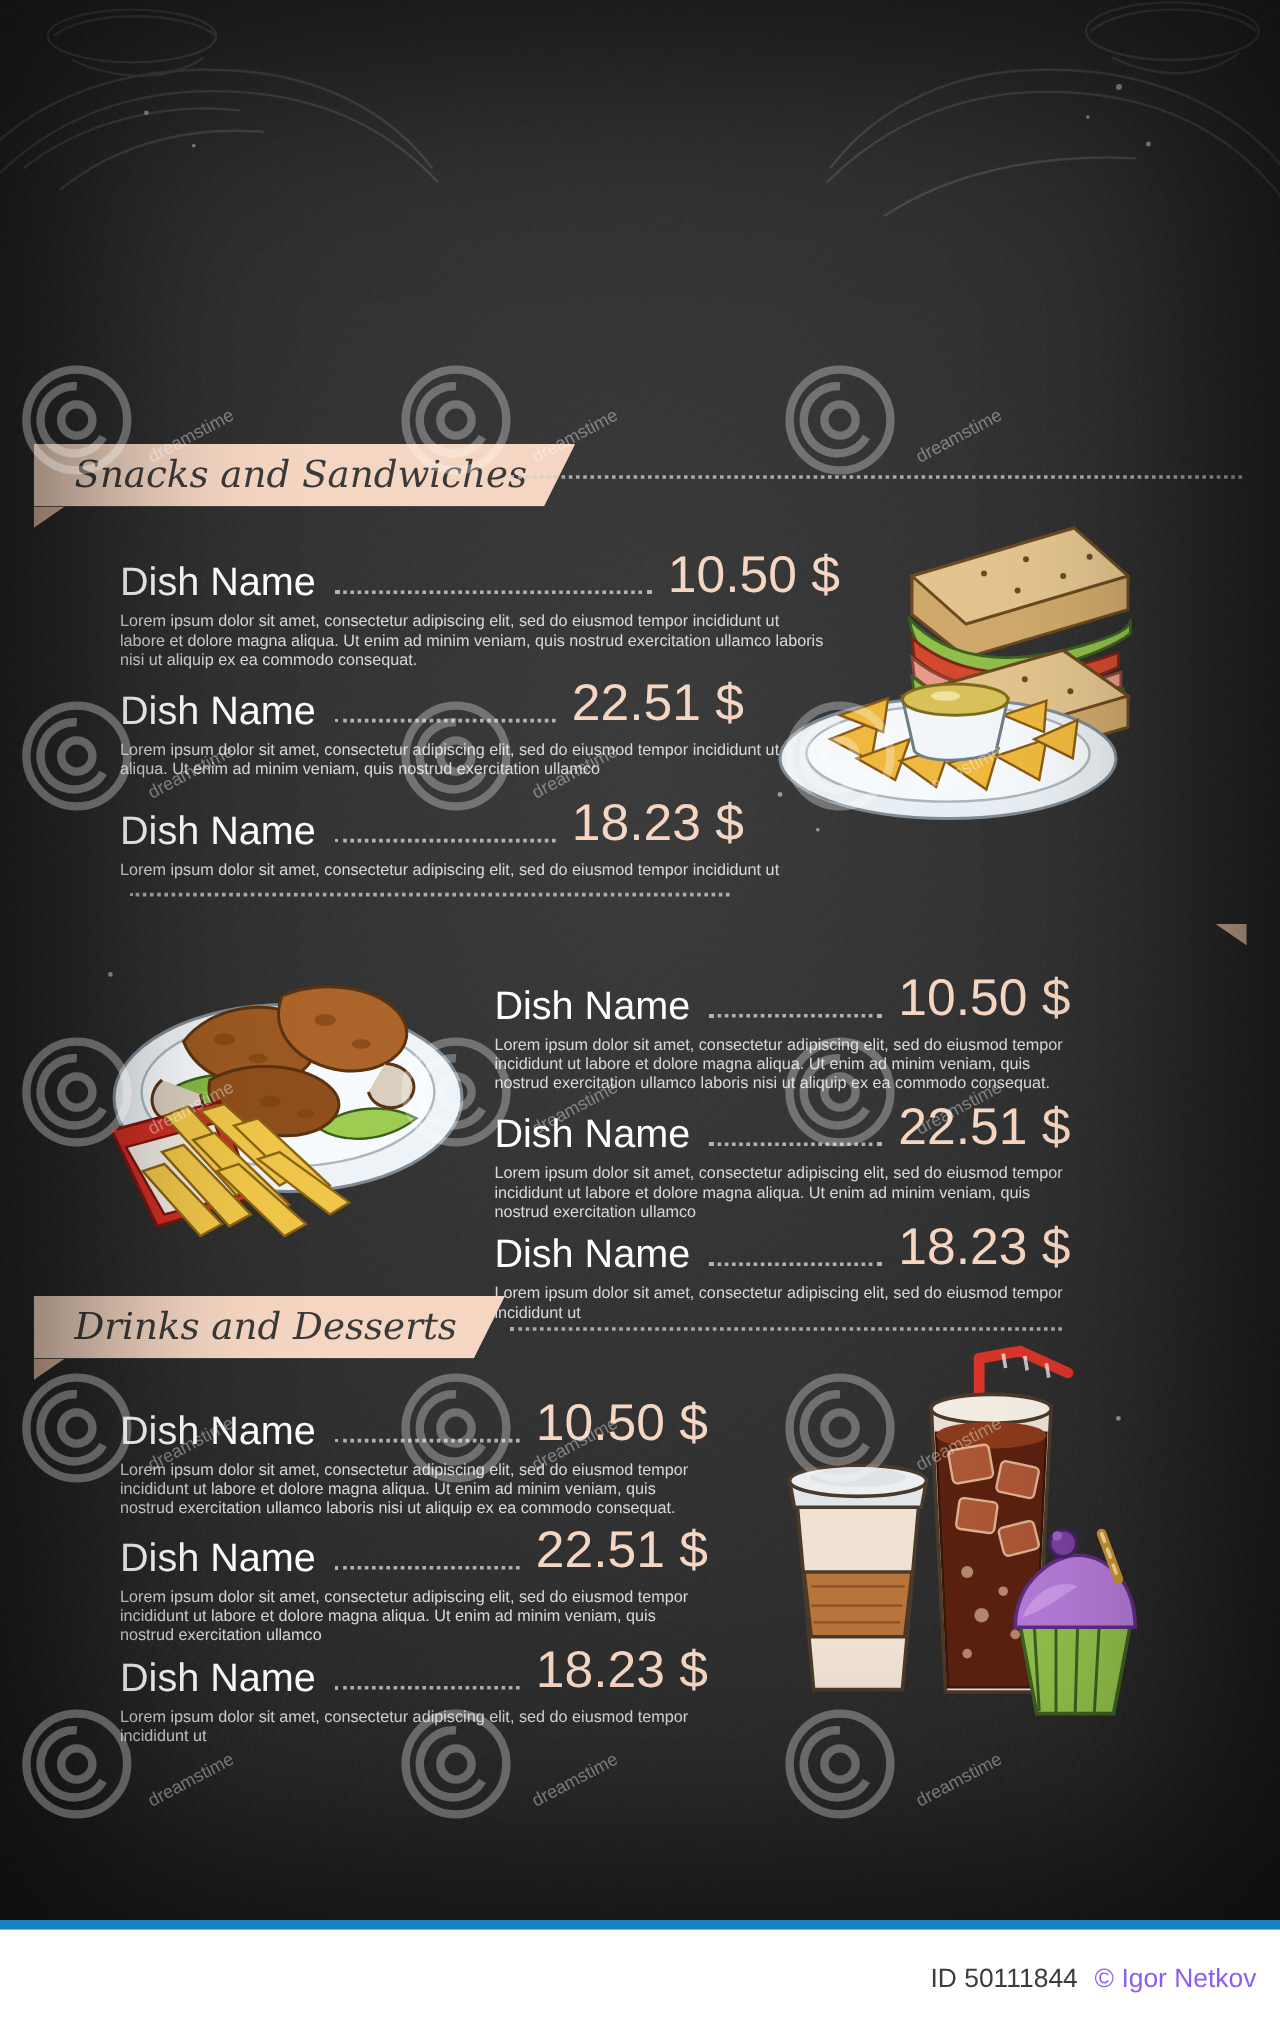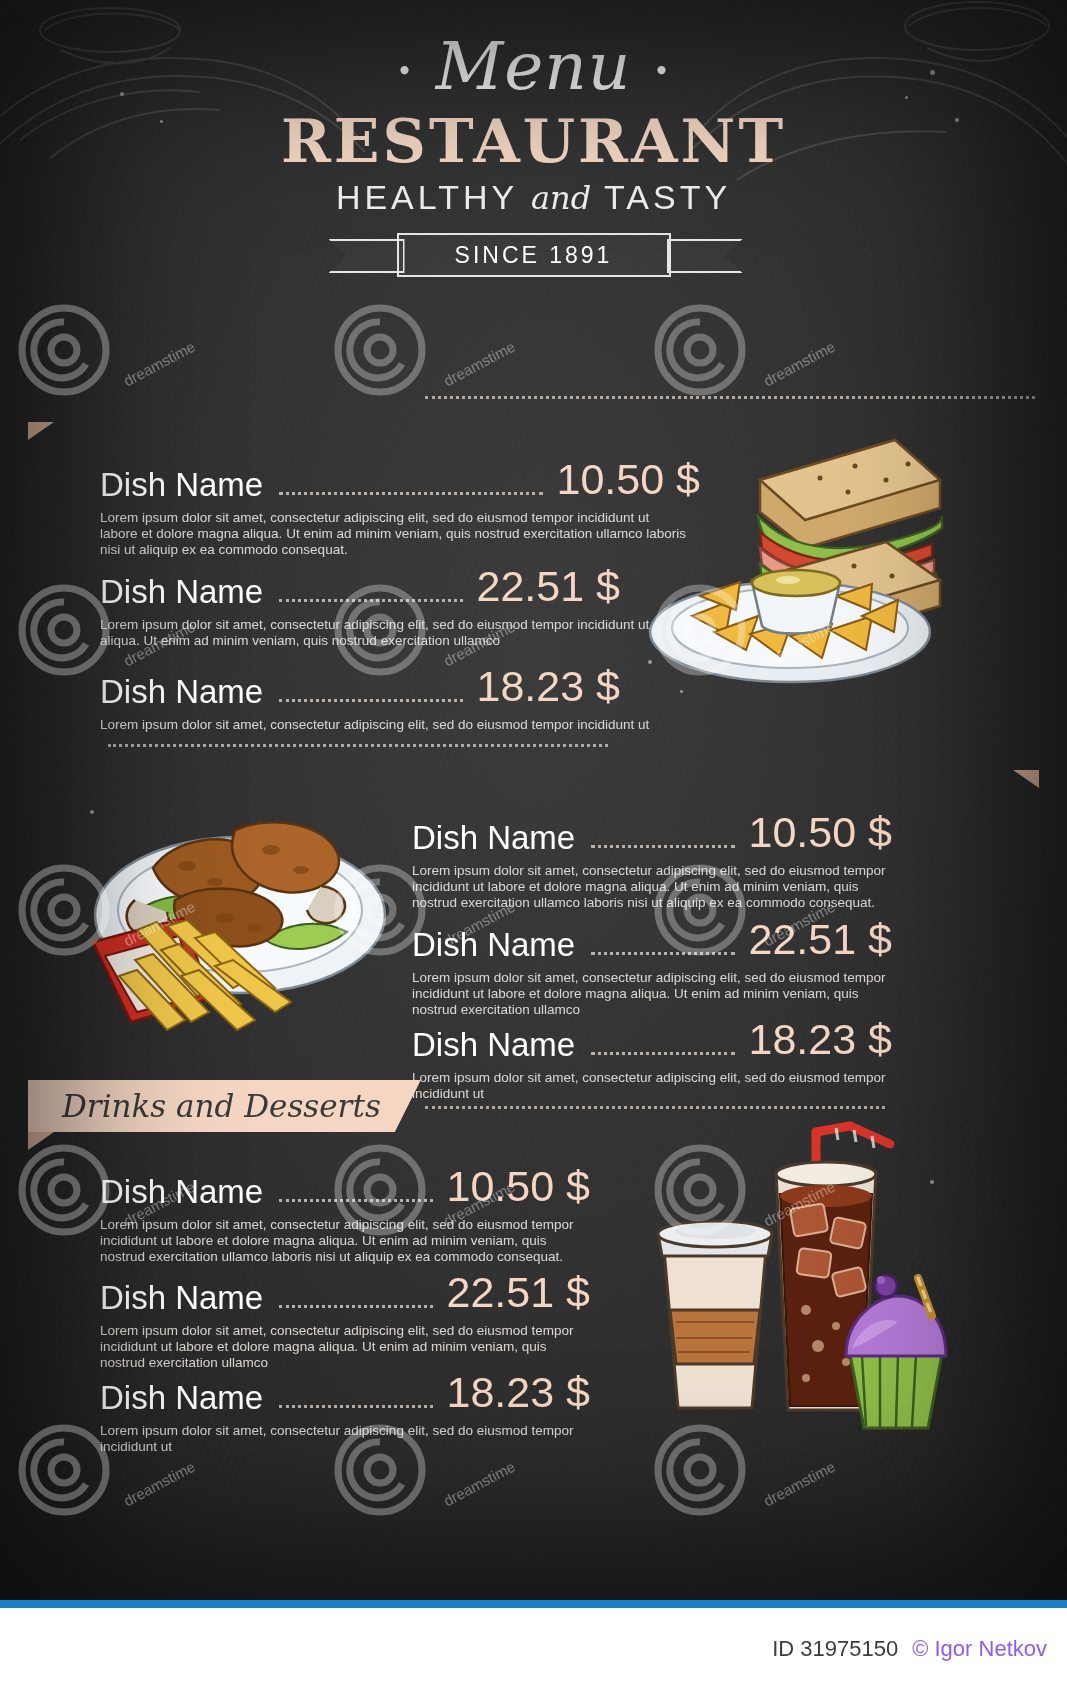--- a/index.html
+++ b/index.html
@@ -173,39 +173,24 @@
   <div class="speck" style="left:905px;top:96px;width:3px;height:3px;"></div>
   <div class="speck" style="left:955px;top:118px;width:4px;height:4px;"></div>
   <div class="speck" style="left:120px;top:92px;width:4px;height:4px;"></div>
   <div class="speck" style="left:160px;top:120px;width:3px;height:3px;"></div>
   <div class="speck" style="left:648px;top:660px;width:4px;height:4px;"></div>
   <div class="speck" style="left:680px;top:690px;width:3px;height:3px;"></div>
   <div class="speck" style="left:90px;top:810px;width:4px;height:4px;"></div>
   <div class="speck" style="left:930px;top:1180px;width:4px;height:4px;"></div>
   <div class="speck" style="left:900px;top:1420px;width:3px;height:3px;"></div>
 
-  <div class="header">
-    <div class="menu-script">
-      <span class="dot">•</span>
-      <span>Menu</span>
-      <span class="dot">•</span>
-    </div>
-    <div class="restaurant">RESTAURANT</div>
-    <div class="healthy">
-      <span>HEALTHY</span>
-      <em>and</em>
-      <span>TASTY</span>
-    </div>
-    <div class="ribbon-wrap">
-      <div class="ribbon-tail l"></div>
-      <div class="ribbon-tail r"></div>
-      <div class="ribbon">SINCE 1891</div>
-    </div>
-  </div>
-
+
+  <div class="banner left" style="top:370px;">
+    <span>Snacks and Sandwiches</span>
+  </div>
   <div class="banner-fold" style="left:28px;top:422px;clip-path:polygon(0 0,100% 0,0 100%);"></div>
   <div class="dots" style="left:425px;top:396px;width:610px;"></div>
 
   <div class="item" style="left:100px;top:455px;width:600px;">
     <div class="row">
       <span class="dish">Dish Name</span>
       <span class="leader"></span>
       <span class="price">10.50 $</span>
     </div>
     <div class="desc" style="width:590px;">Lorem ipsum dolor sit amet, consectetur adipiscing elit, sed do eiusmod tempor incididunt ut labore et dolore magna aliqua. Ut enim ad minim veniam, quis nostrud exercitation ullamco laboris nisi ut aliquip ex ea commodo consequat.</div>
@@ -546,16 +531,16 @@
   <div class="wmtext" style="left:440px;top:1195px;">dreamstime</div>
   <div class="wmtext" style="left:760px;top:1195px;">dreamstime</div>
   <div class="wmtext" style="left:120px;top:1475px;">dreamstime</div>
   <div class="wmtext" style="left:440px;top:1475px;">dreamstime</div>
   <div class="wmtext" style="left:760px;top:1475px;">dreamstime</div>
 </div>
 
 <div class="footer">
   <div class="ft-blue"></div>
   <div class="ft-right">
-    <span class="ft-id">ID 31975150</span>
+    <span class="ft-id">ID 50111844</span>
     <span class="ft-copy">© Igor Netkov</span>
   </div>
 </div>
 
 </body></html>

